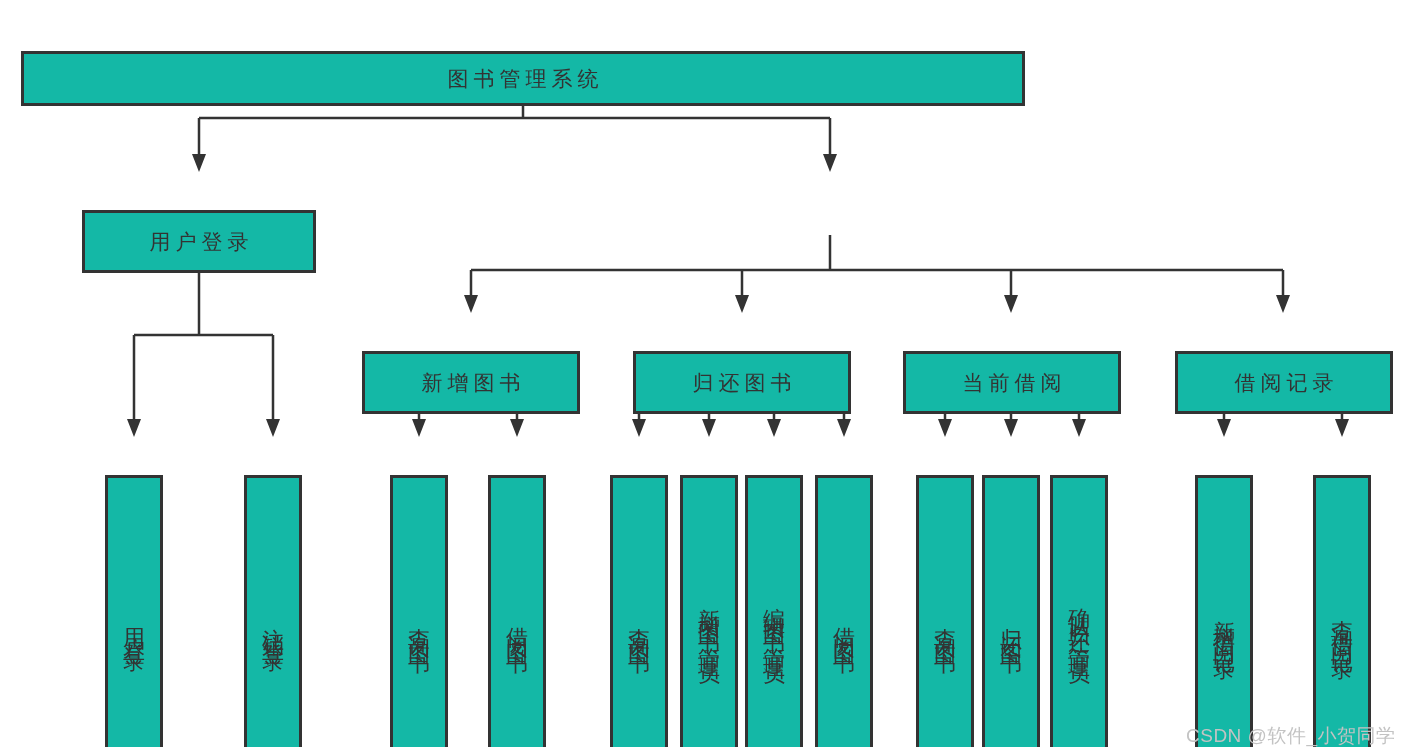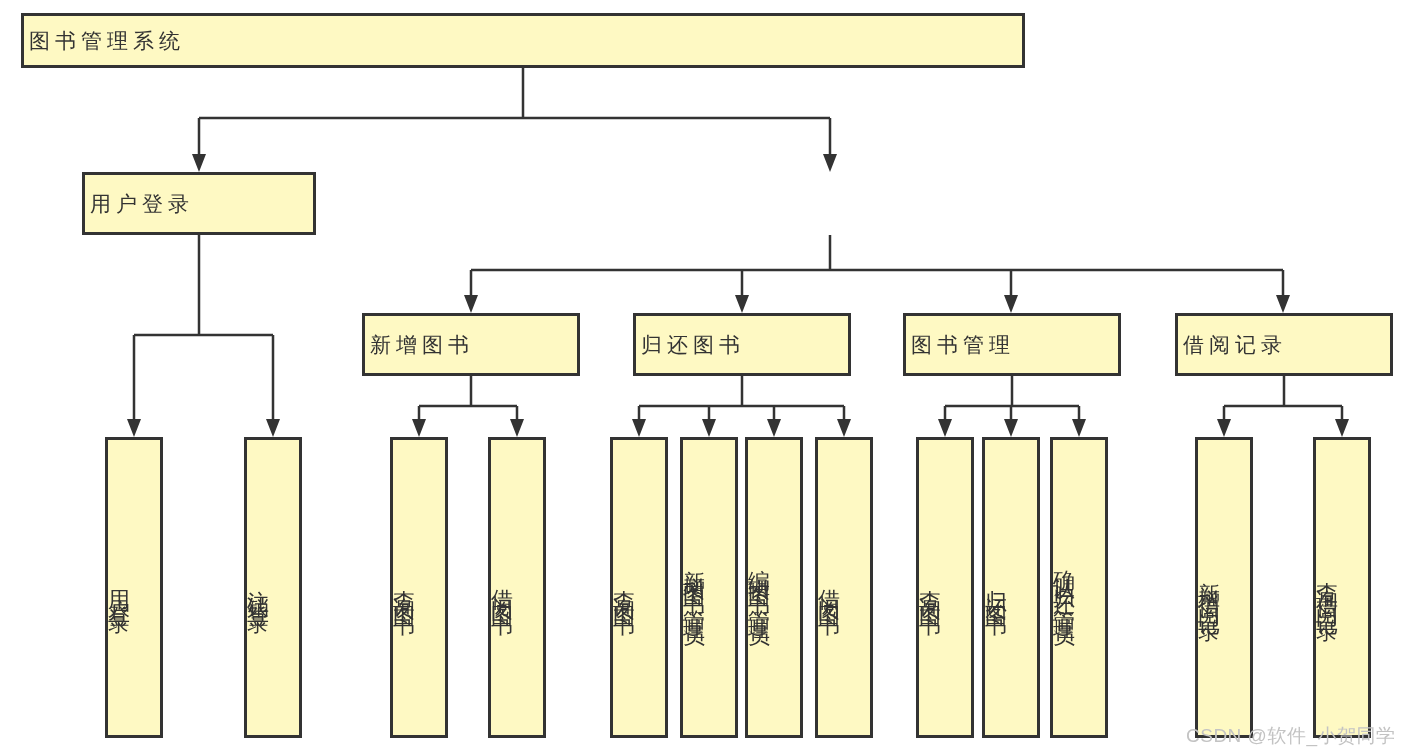--- a/index.html
+++ b/index.html
@@ -17,27 +17,28 @@
   }
   .wires {
     position: absolute;
     left: 0; top: 0;
     width: 1405px; height: 747px;
     z-index: 1;
   }
   .box {
     position: absolute;
     box-sizing: border-box;
-    background: #fef9c3;
+    background: #14b8a6;
     border: 3px solid #333333;
     color: #333333;
     display: flex;
     align-items: center;
-    justify-content: flex-start;
+    justify-content: center;
     z-index: 2;
+    margin-top: 38px;
   }
   .box.h span {
     font-size: 21px;
     letter-spacing: 5px;
     text-indent: 5px;
     white-space: nowrap;
     color: #333333;
   }
   .box.v {
     top: 437px;
@@ -96,21 +97,21 @@
     <span>用户登录</span>
   </div>
 
   <div class="box h" style="left:362px;top:313px;width:218px;height:63px">
     <span>新增图书</span>
   </div>
   <div class="box h" style="left:633px;top:313px;width:218px;height:63px">
     <span>归还图书</span>
   </div>
   <div class="box h" style="left:903px;top:313px;width:218px;height:63px">
-    <span>图书管理</span>
+    <span>当前借阅</span>
   </div>
   <div class="box h" style="left:1175px;top:313px;width:218px;height:63px">
     <span>借阅记录</span>
   </div>
 
   <div class="box v" style="left:105px">
     <span class="vtext">用户登录</span>
   </div>
   <div class="box v" style="left:244px">
     <span class="vtext">注销登录</span>

